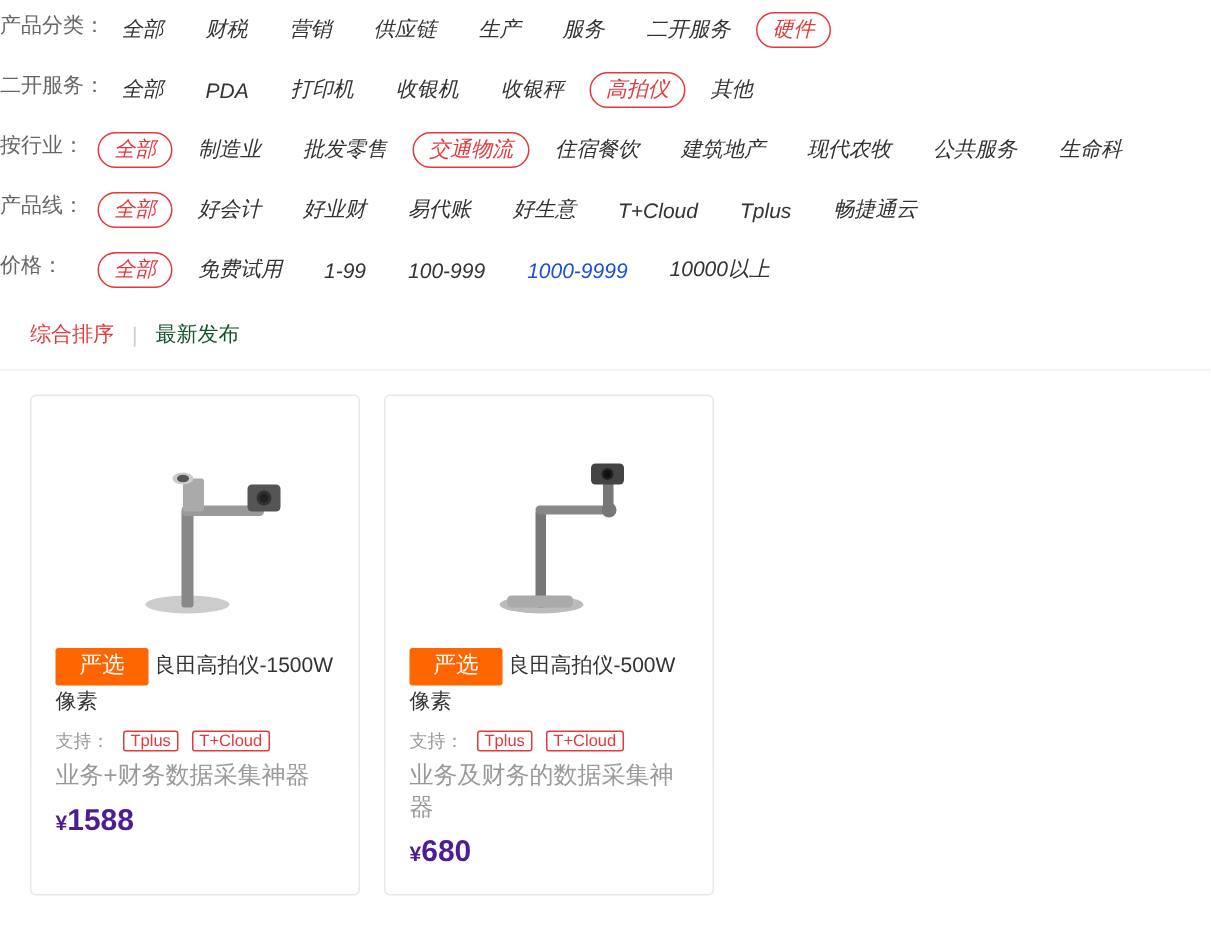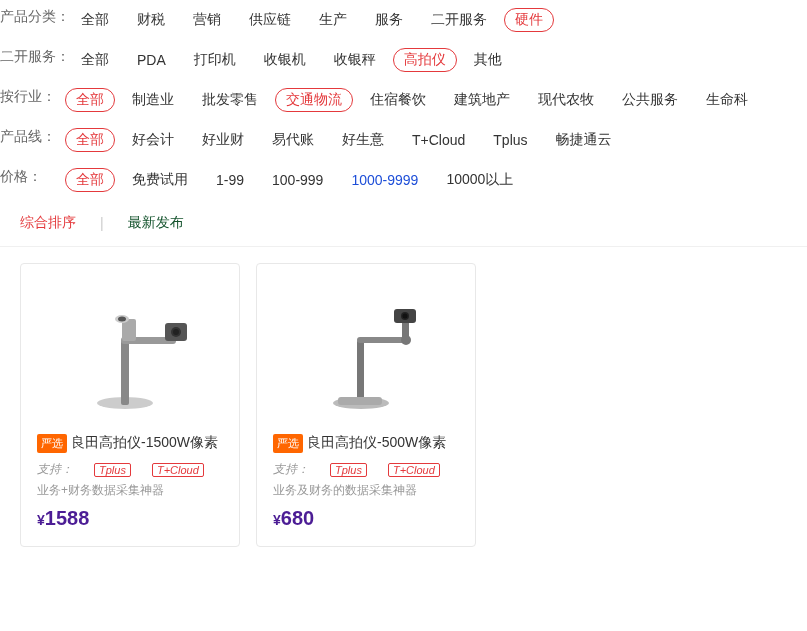--- a/index.html
+++ b/index.html
@@ -26,31 +26,32 @@
       flex-wrap: wrap;
       gap: 4px 6px;
       align-items: center;
     }
     .filter-item {
       padding: 2px 10px;
       cursor: pointer;
       color: #333;
       border-radius: 12px;
       border: 1px solid transparent;
+      font-style: italic;
     }
     .filter-item.active-filled {
       color: #e4393c;
       border: 1.5px solid #e4393c;
       border-radius: 12px;
     }
     .sort-bar {
       padding: 10px 20px;
       display: flex;
       align-items: center;
-      gap: 16px;
+      gap: 4px;
       border-bottom: 1px solid #f0f0f0;
     }
     .sort-item {
       color: #e4393c;
       cursor: pointer;
       padding: 4px 0;
     }
     .sort-divider {
       color: #ccc;
       margin: 0 8px;
@@ -79,52 +80,51 @@
       height: 140px;
       display: flex;
       align-items: center;
       justify-content: center;
       margin-bottom: 12px;
     }
     .product-badge {
       display: inline-block;
       background: #ff6600;
       color: #fff;
-      font-size: 11px;
-      padding: 1px 4px;
+      font-size: 15px;
+      padding: 1px 16px;
       border-radius: 2px;
       margin-right: 4px;
       vertical-align: middle;
     }
     .product-name {
       font-size: 14px;
       color: #333;
       font-weight: 500;
       line-height: 1.5;
       margin-bottom: 8px;
     }
     .product-support {
       display: flex;
       align-items: center;
-      gap: 21px;
+      gap: 9px;
       margin-bottom: 4px;
       font-size: 12px;
       color: #999;
-      font-style: italic;
     }
     .tag {
       display: inline-block;
       border: 1px solid #e4393c;
       color: #e4393c;
       font-size: 11px;
       padding: 0 4px;
       border-radius: 2px;
     }
     .product-desc {
-      font-size: 12px;
+      font-size: 16px;
       color: #999;
       margin-bottom: 8px;
     }
     .product-price {
       color: #4c1d95;
       font-size: 20px;
       font-weight: bold;
     }
     .product-price span {
       font-size: 14px;

